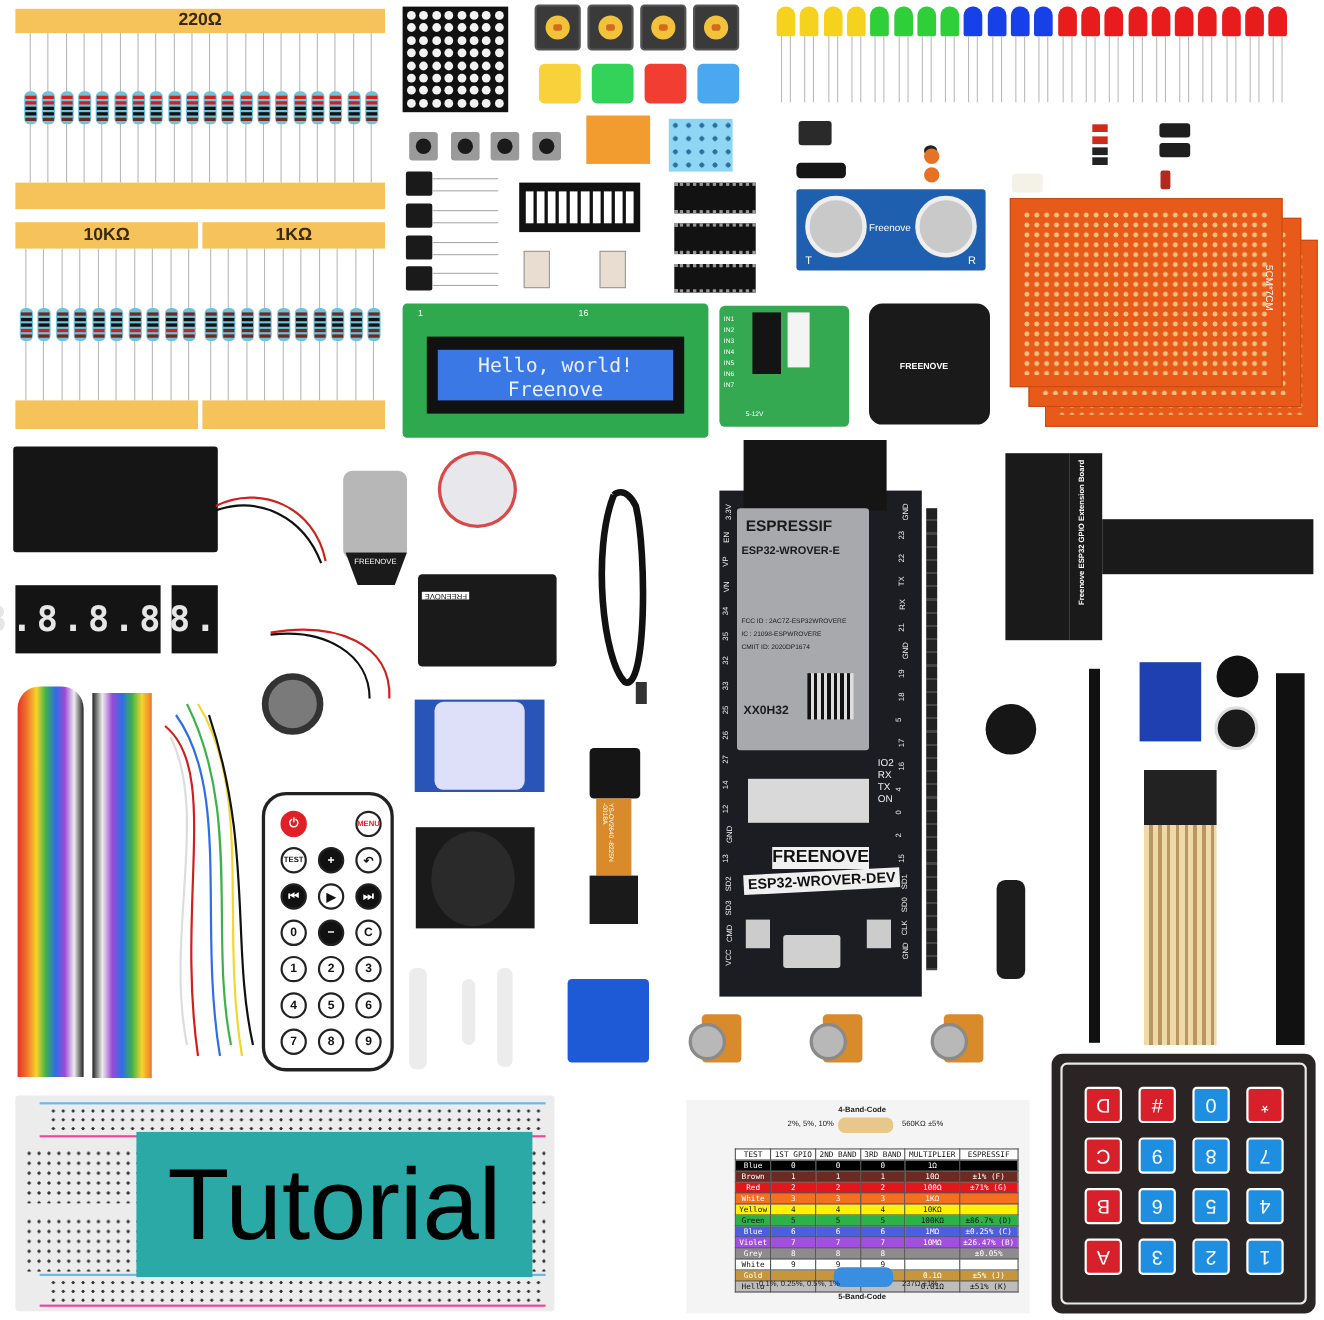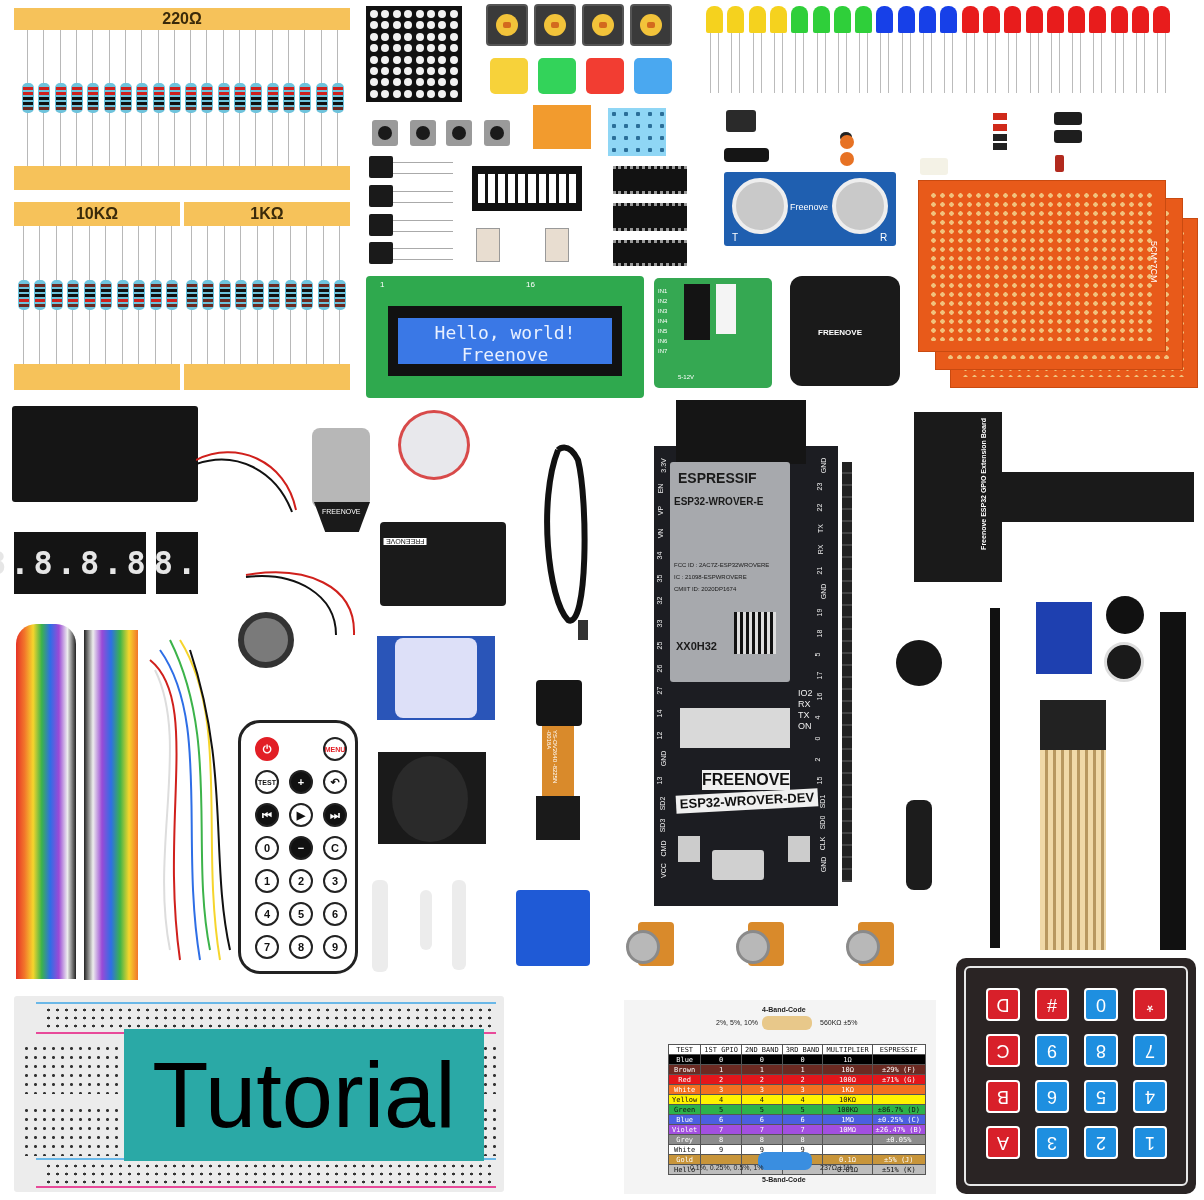--- a/index.html
+++ b/index.html
@@ -1010,21 +1010,21 @@
           <td>0</td>
           <td>1Ω</td>
           <td></td>
         </tr>
         <tr style="background: rgb(107, 42, 34); color: rgb(255, 255, 255);">
           <td>Brown</td>
           <td>1</td>
           <td>1</td>
           <td>1</td>
           <td>10Ω</td>
-          <td>±29%   (F)</td>
+          <td>±1%   (F)</td>
         </tr>
         <tr style="background: rgb(227, 22, 27); color: rgb(255, 255, 255);">
           <td>Red</td>
           <td>2</td>
           <td>2</td>
           <td>2</td>
           <td>100Ω</td>
           <td>±71%   (G)</td>
         </tr>
         <tr style="background: rgb(243, 112, 33); color: rgb(255, 255, 255);">

